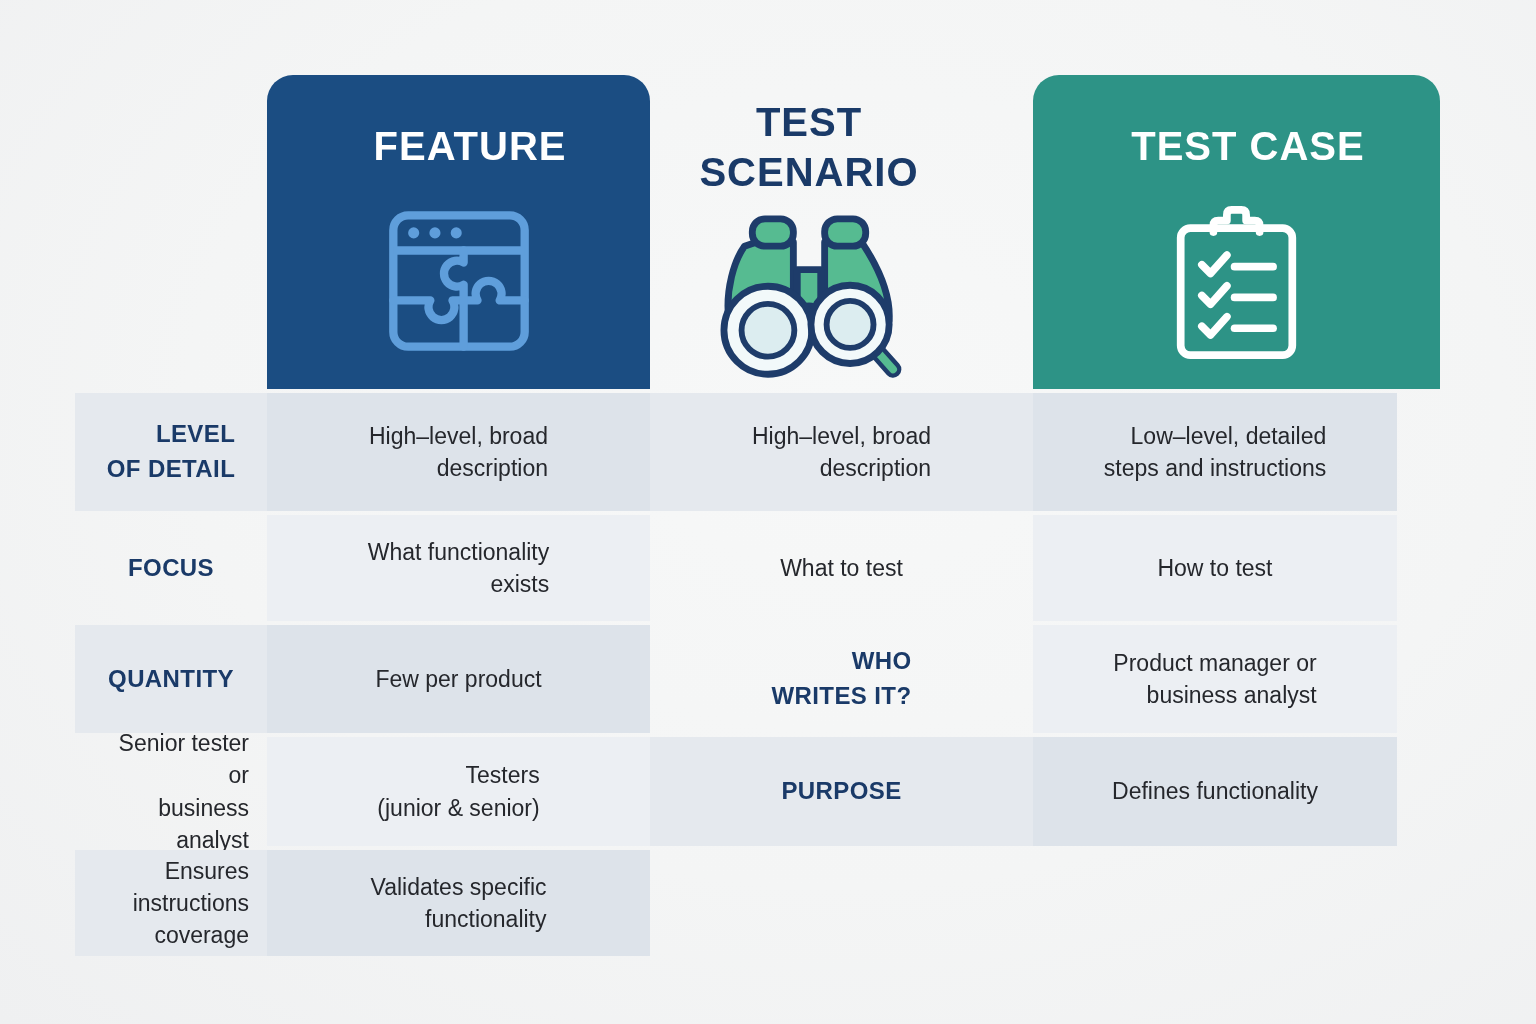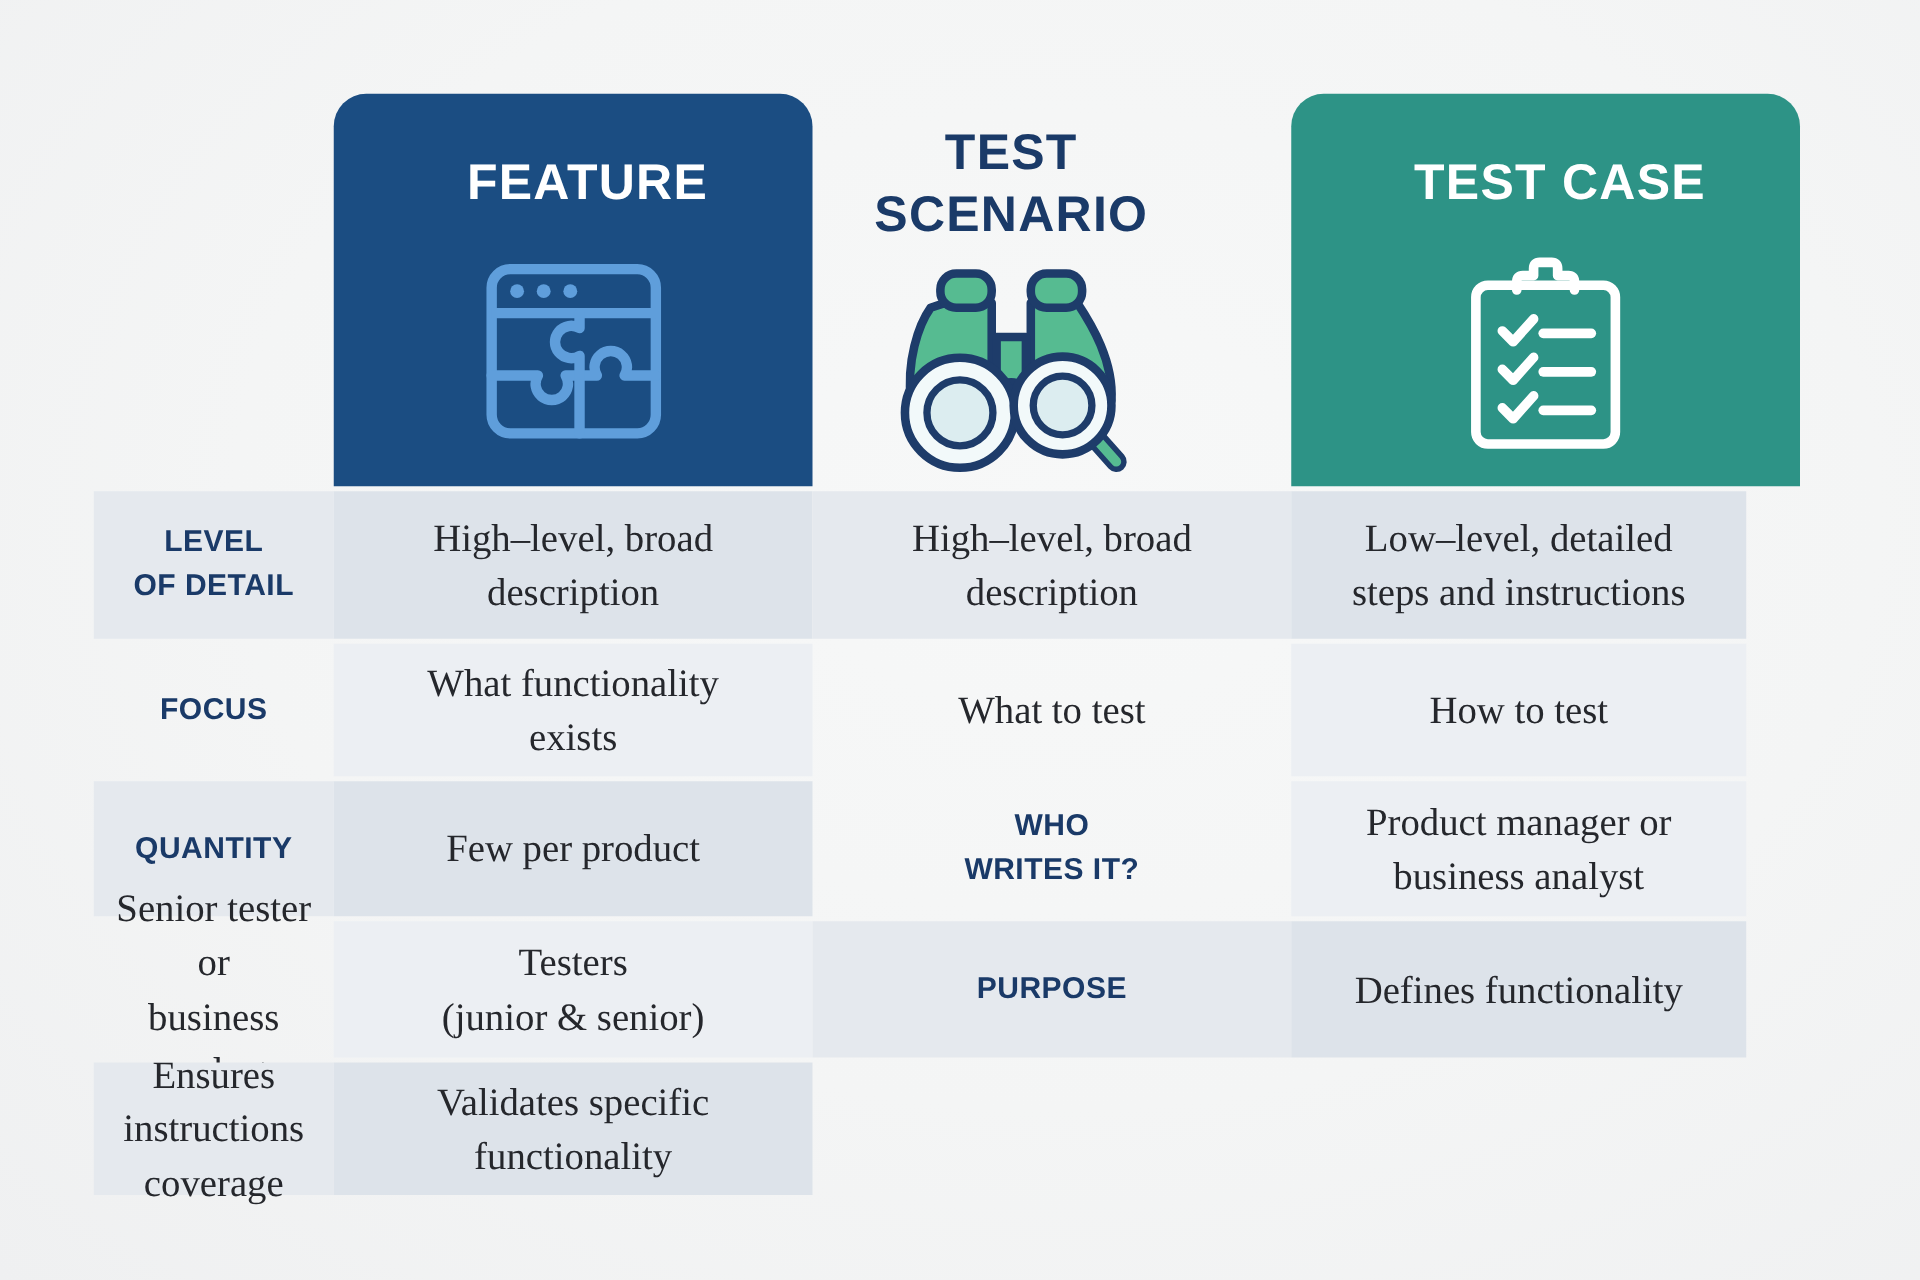--- a/index.html
+++ b/index.html
@@ -20,24 +20,24 @@
   .card-feature .hdr-title, .card-case .hdr-title{color:#ffffff;margin-top:46px;margin-left:23px;}
   .hdr-scenario .hdr-title{color:#1a3a68;margin-top:22px;}
   .hdr-icon{display:block;}
   .card-feature .hdr-icon{margin-top:36px;}
   .hdr-scenario .hdr-icon{margin-top:14px;}
   .card-case .hdr-icon{margin-top:34px;}
   
   .grid{position:absolute;left:75px;top:393px;width:1322px;height:563px;
     display:grid;grid-template-columns:192px 383px 383px 364px;
     grid-template-rows:118px 106px 108px 109px 106px;row-gap:4px;}
-  .cell{display:flex;align-items:center;justify-content:center;text-align:center;
+  .cell{display:flex;align-items:center;justify-content:center;text-align:right;
     white-space:pre-line;padding:0 18px;box-sizing:border-box;}
   .lab{color:#1a3a68;font-weight:700;font-size:24px;letter-spacing:0.4px;line-height:1.45;}
-  .val{color:#25272c;font-size:31px;line-height:1.4;font-family:Liberation Serif, serif;}
+  .val{color:#25272c;font-size:23px;line-height:1.4;}
   .r-odd.c-plain{background:#e5e9ee;}
   .r-odd.c-tint{background:#dde3ea;}
   .r-even.c-plain{background:transparent;}
   .r-even.c-tint{background:#eceff3;}
 </style>
 </head>
 <body>
 
 <div class="canvas">
 

